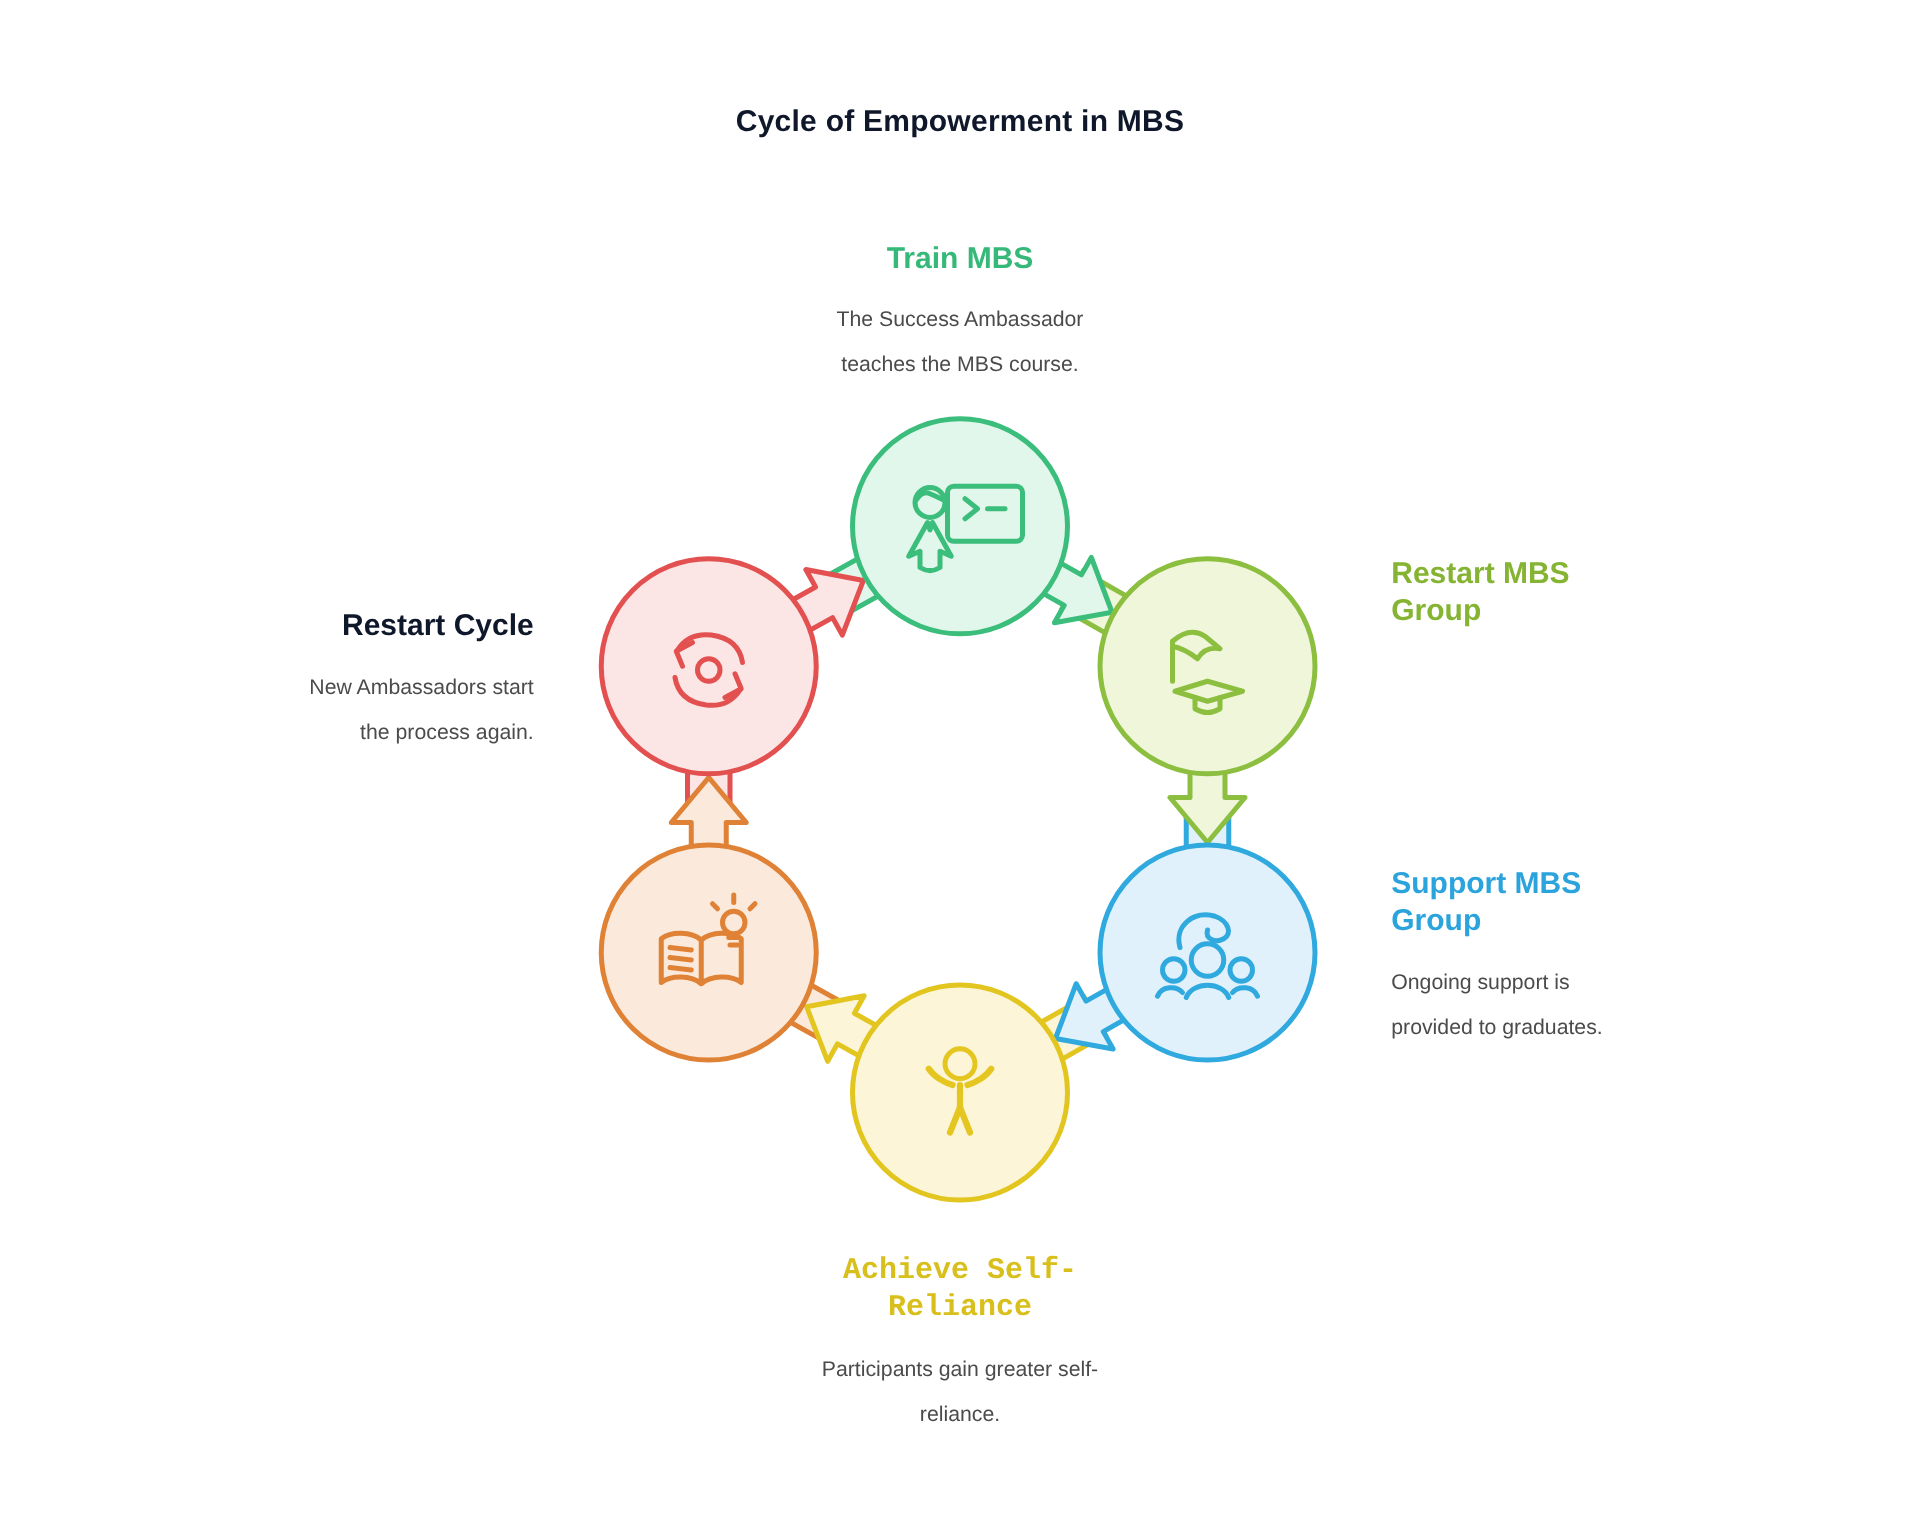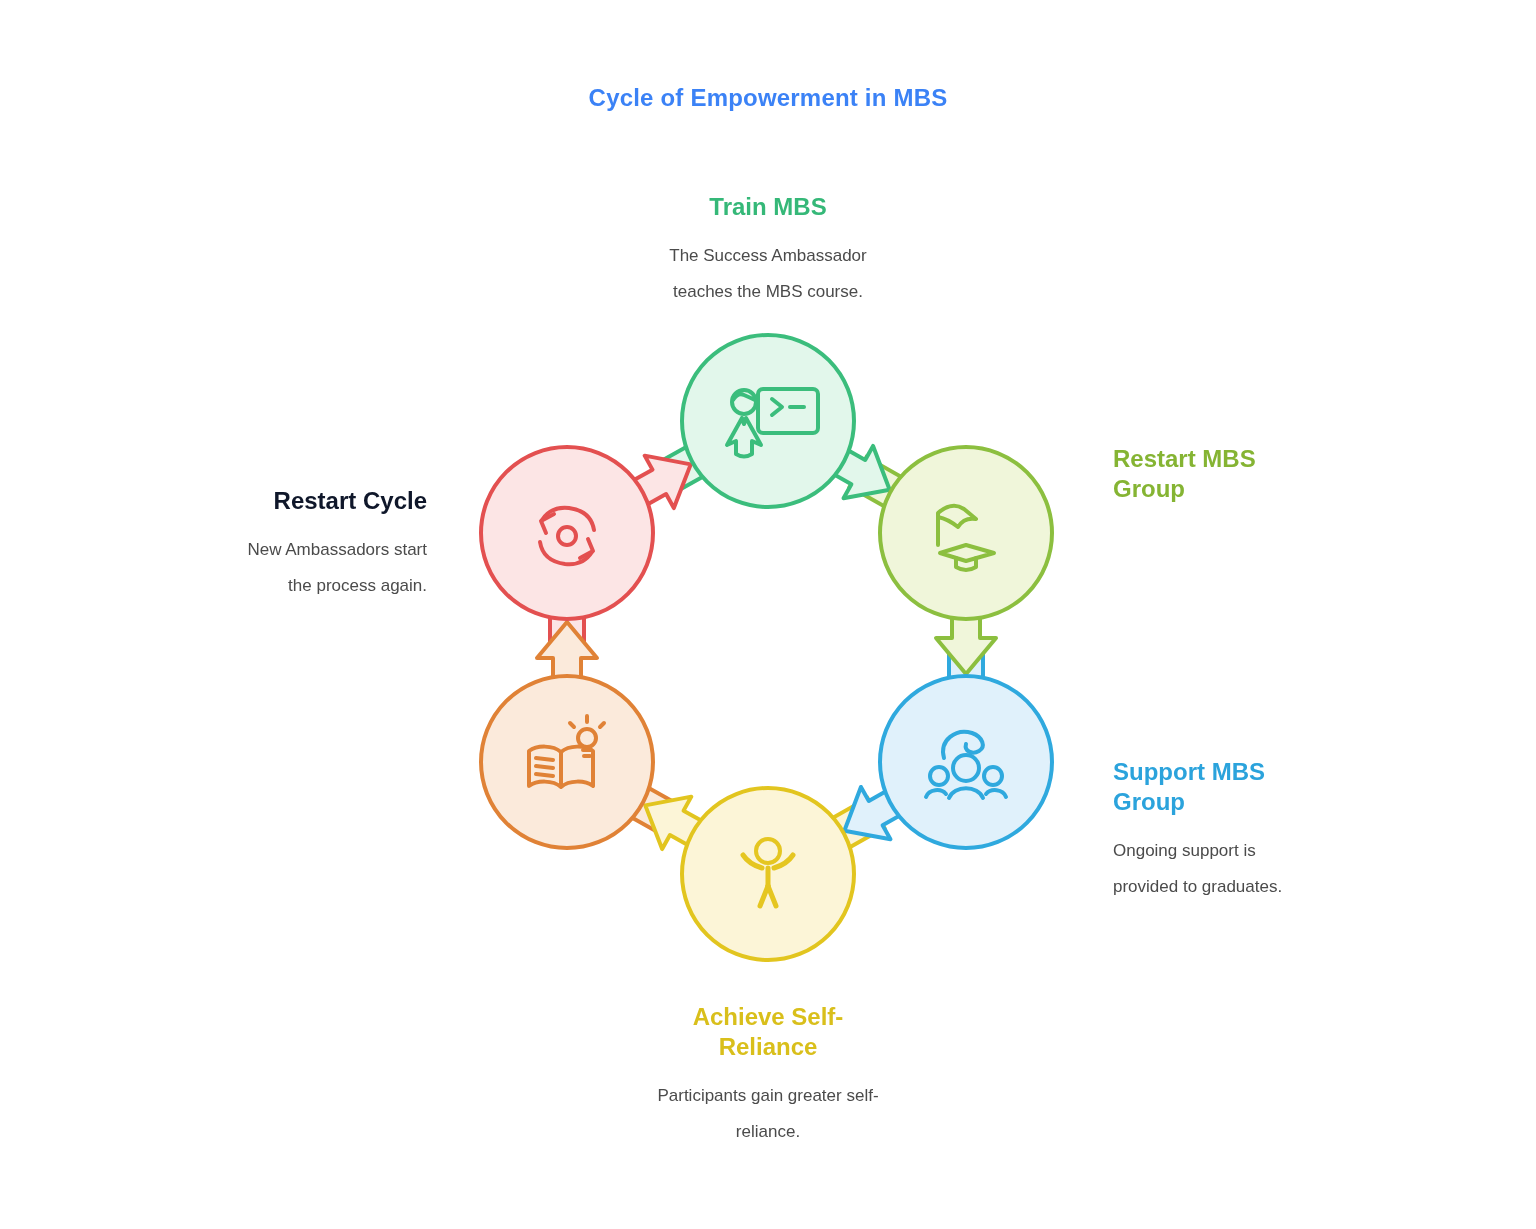--- a/index.html
+++ b/index.html
@@ -2,38 +2,38 @@
 <html><head>
 <meta charset="utf-8">
 <style>
   html,body{margin:0;padding:0;background:#ffffff;}
   .canvas{
     position:relative;width:1536px;height:1229px;background:#ffffff;overflow:hidden;
     font-family:"Liberation Sans", sans-serif;color:#4b4b4b;
   }
   .main-title{
     position:absolute;top:84px;left:0;width:1536px;text-align:center;
-    font-size:24px;font-weight:bold;color:#3b82f6;letter-spacing:.2px;
+    font-size:24px;font-weight:bold;color:#0f172a;letter-spacing:.2px;
   }
   svg.diagram{position:absolute;left:0;top:0;}
   .node-text{position:absolute;}
   .node-title{font-size:24px;font-weight:bold;line-height:30px;margin:0 0 16px 0;}
   .node-desc{font-size:17px;line-height:36px;color:#4b4b4b;margin:0;}
   .align-c{text-align:center;}
   .align-l{text-align:left;}
   .align-r{text-align:right;}
   .c-teach{color:#35b878;}
   .c-graduate{color:#85b433;}
   .c-support{color:#2ba3dc;}
-  .c-achieve{color:#d9bf1b;}
+  .c-achieve{color:#d9bf1b;font-family:Liberation Mono, monospace;}
   .c-train{color:#e0813a;}
   .c-restart{color:#0f172a;margin-top:10px;}
   .block-teach{left:658px;top:192px;width:220px;}
   .block-graduate{left:1113px;top:444px;width:205px;}
-  .block-support{left:1113px;top:757px;width:205px;}
+  .block-support{left:1113px;top:692px;width:205px;}
   .block-achieve{left:648px;top:1002px;width:240px;}
   .block-achieve .node-title{max-width:190px;margin-left:auto;margin-right:auto;}
   .block-train{right:1109px;top:726px;width:185px;}
   .block-restart{right:1109px;top:476px;width:195px;}
 </style>
 </head>
 <body>
 
 <div class="canvas">
 

